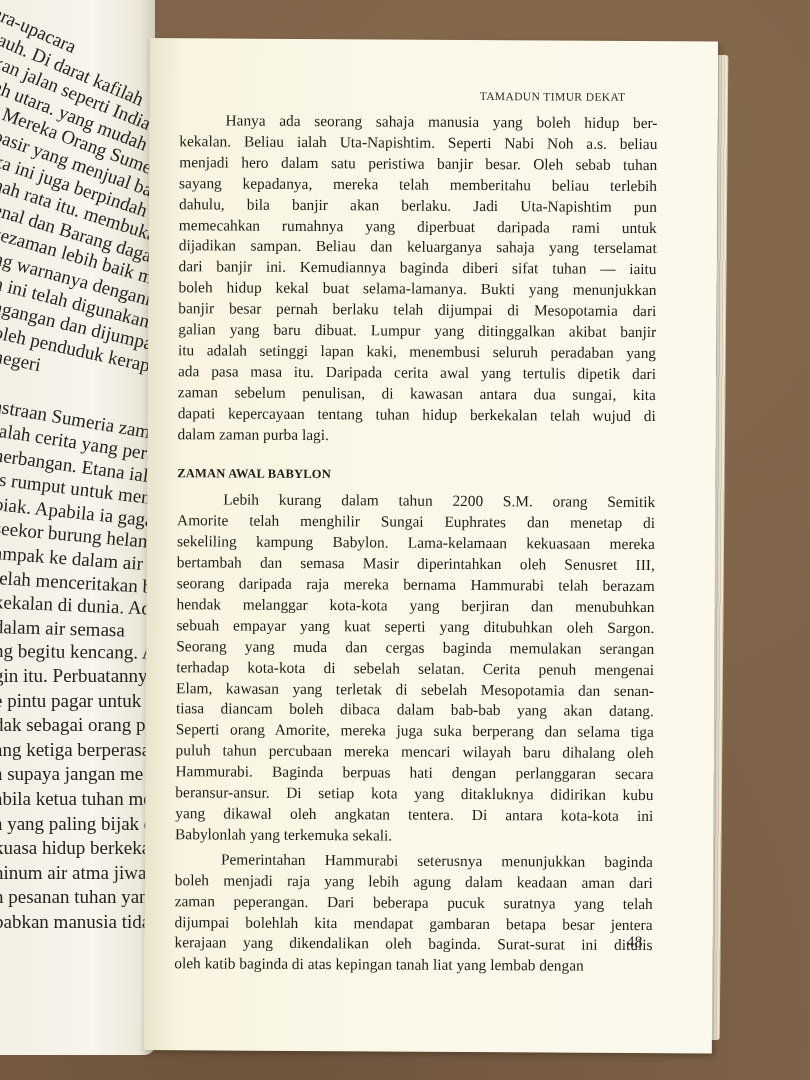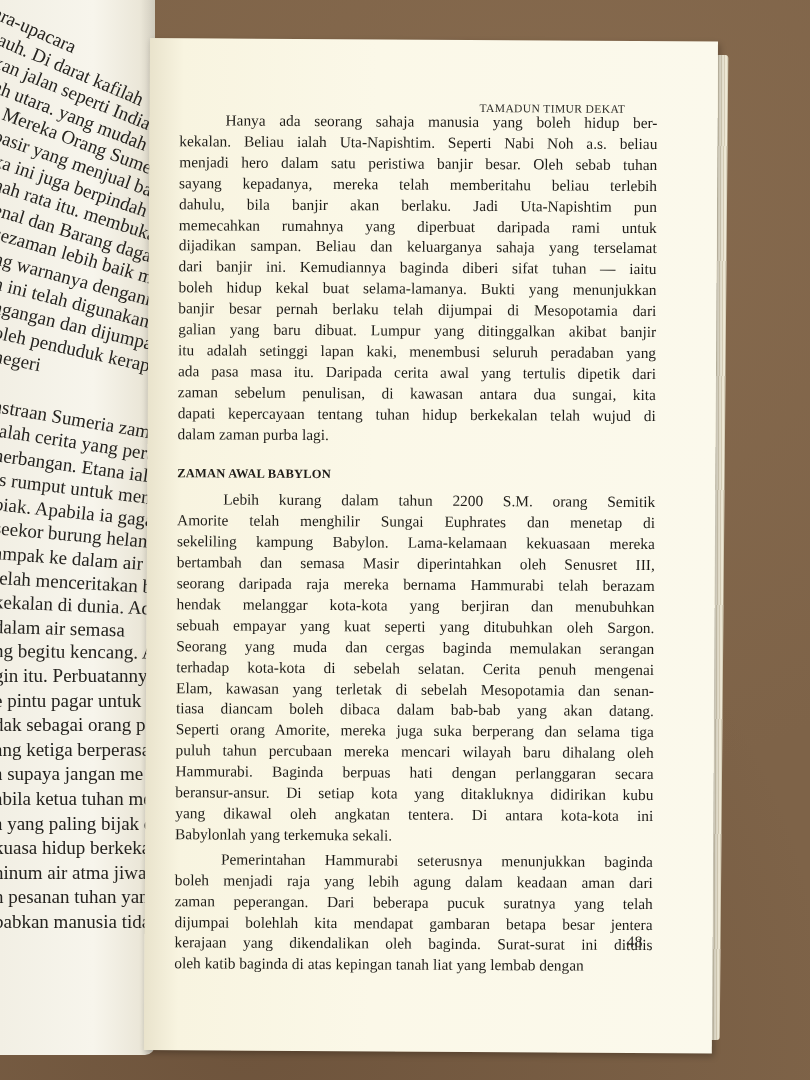--- a/index.html
+++ b/index.html
@@ -25,21 +25,21 @@
   .page-stack {
     position: absolute;
     left: 700px; top: 55px;
     width: 24px; height: 985px;
     background: repeating-linear-gradient(90deg, #efe9d6 0 2px, #d8d0b9 2px 3px);
     border-radius: 0 3px 3px 0;
     transform: rotate(0.5deg);
   }
   .running-head {
     position: absolute;
-    left: 330px; top: 62px;
+    left: 330px; top: 50px;
     font-size: 11.5px;
     letter-spacing: 0.4px;
     color: #2b2a26;
   }
   .body-text {
     position: absolute;
     left: 30px; top: 72px;
     width: 478px;
     font-size: 15.4px;
     line-height: 20.9px;

